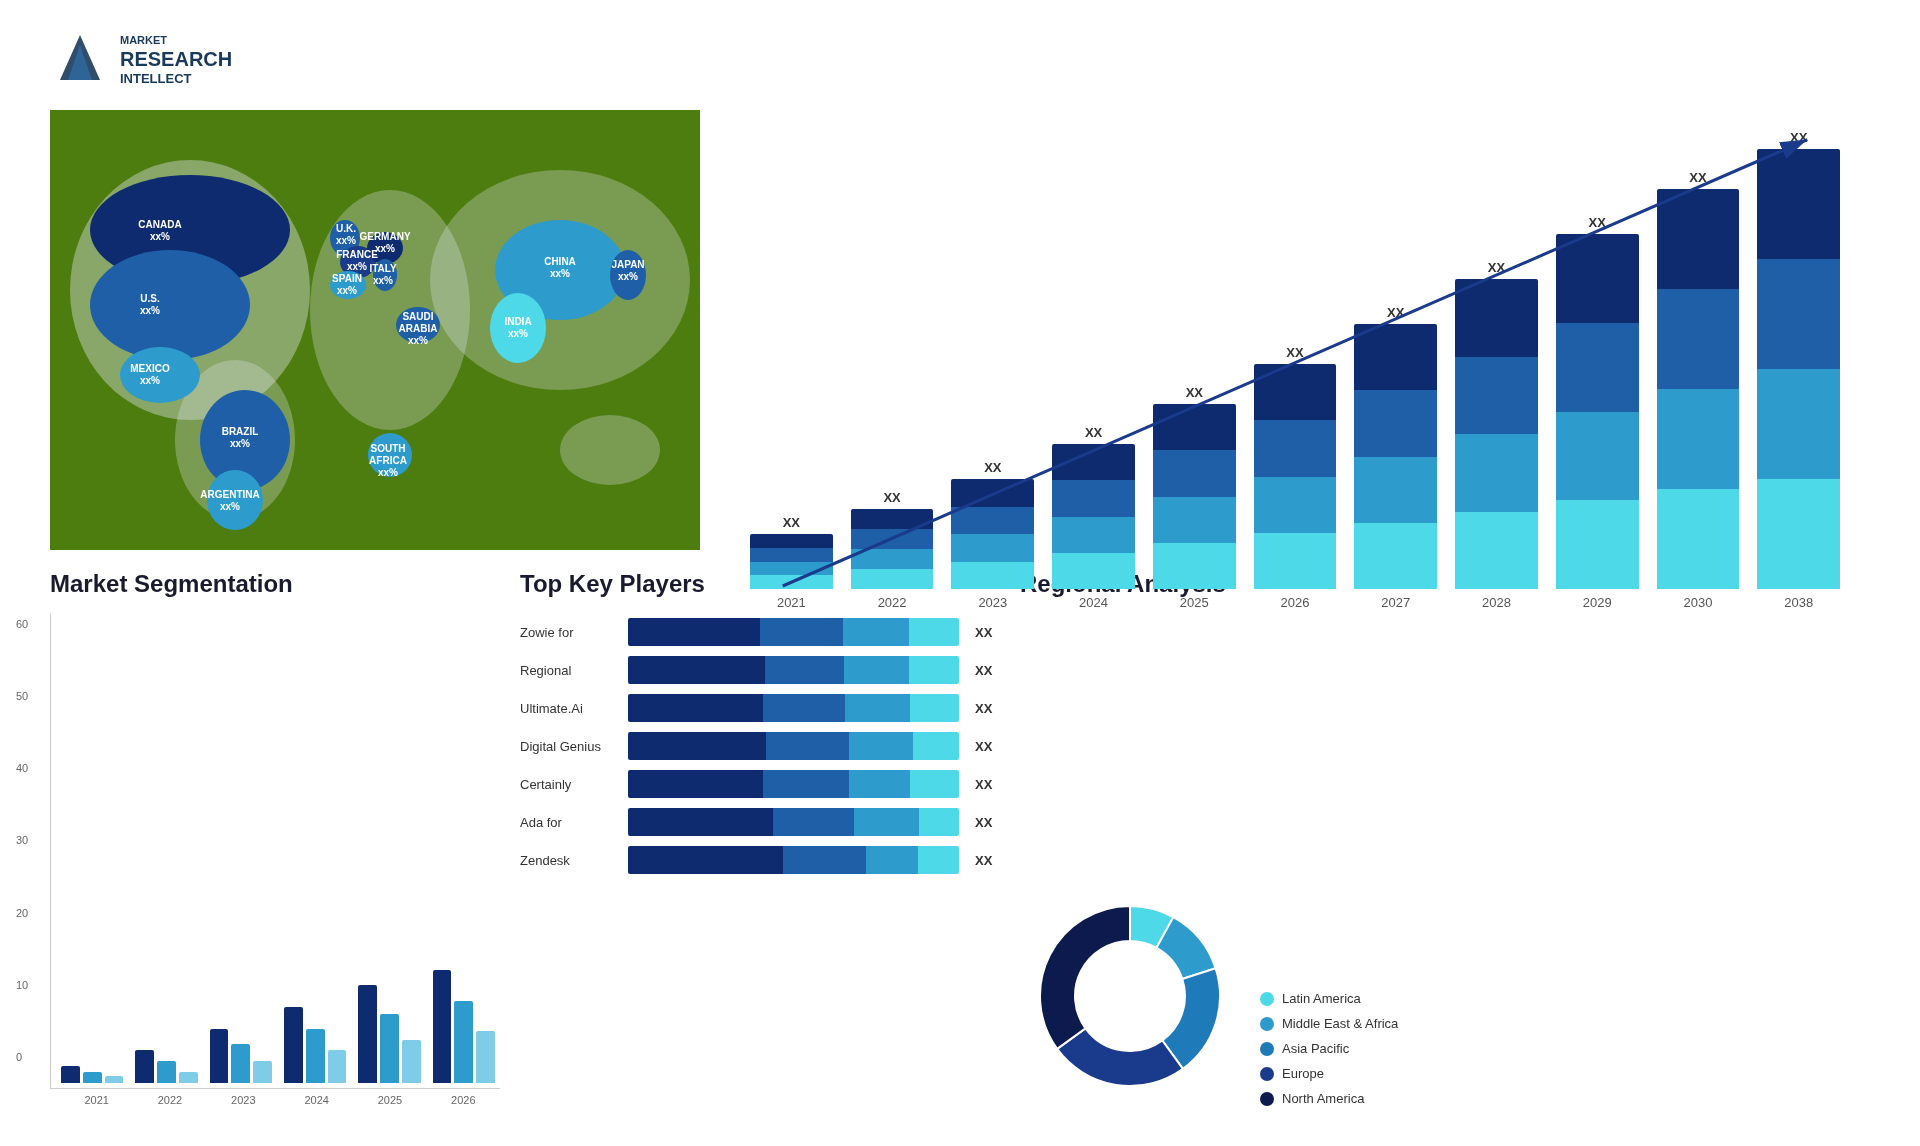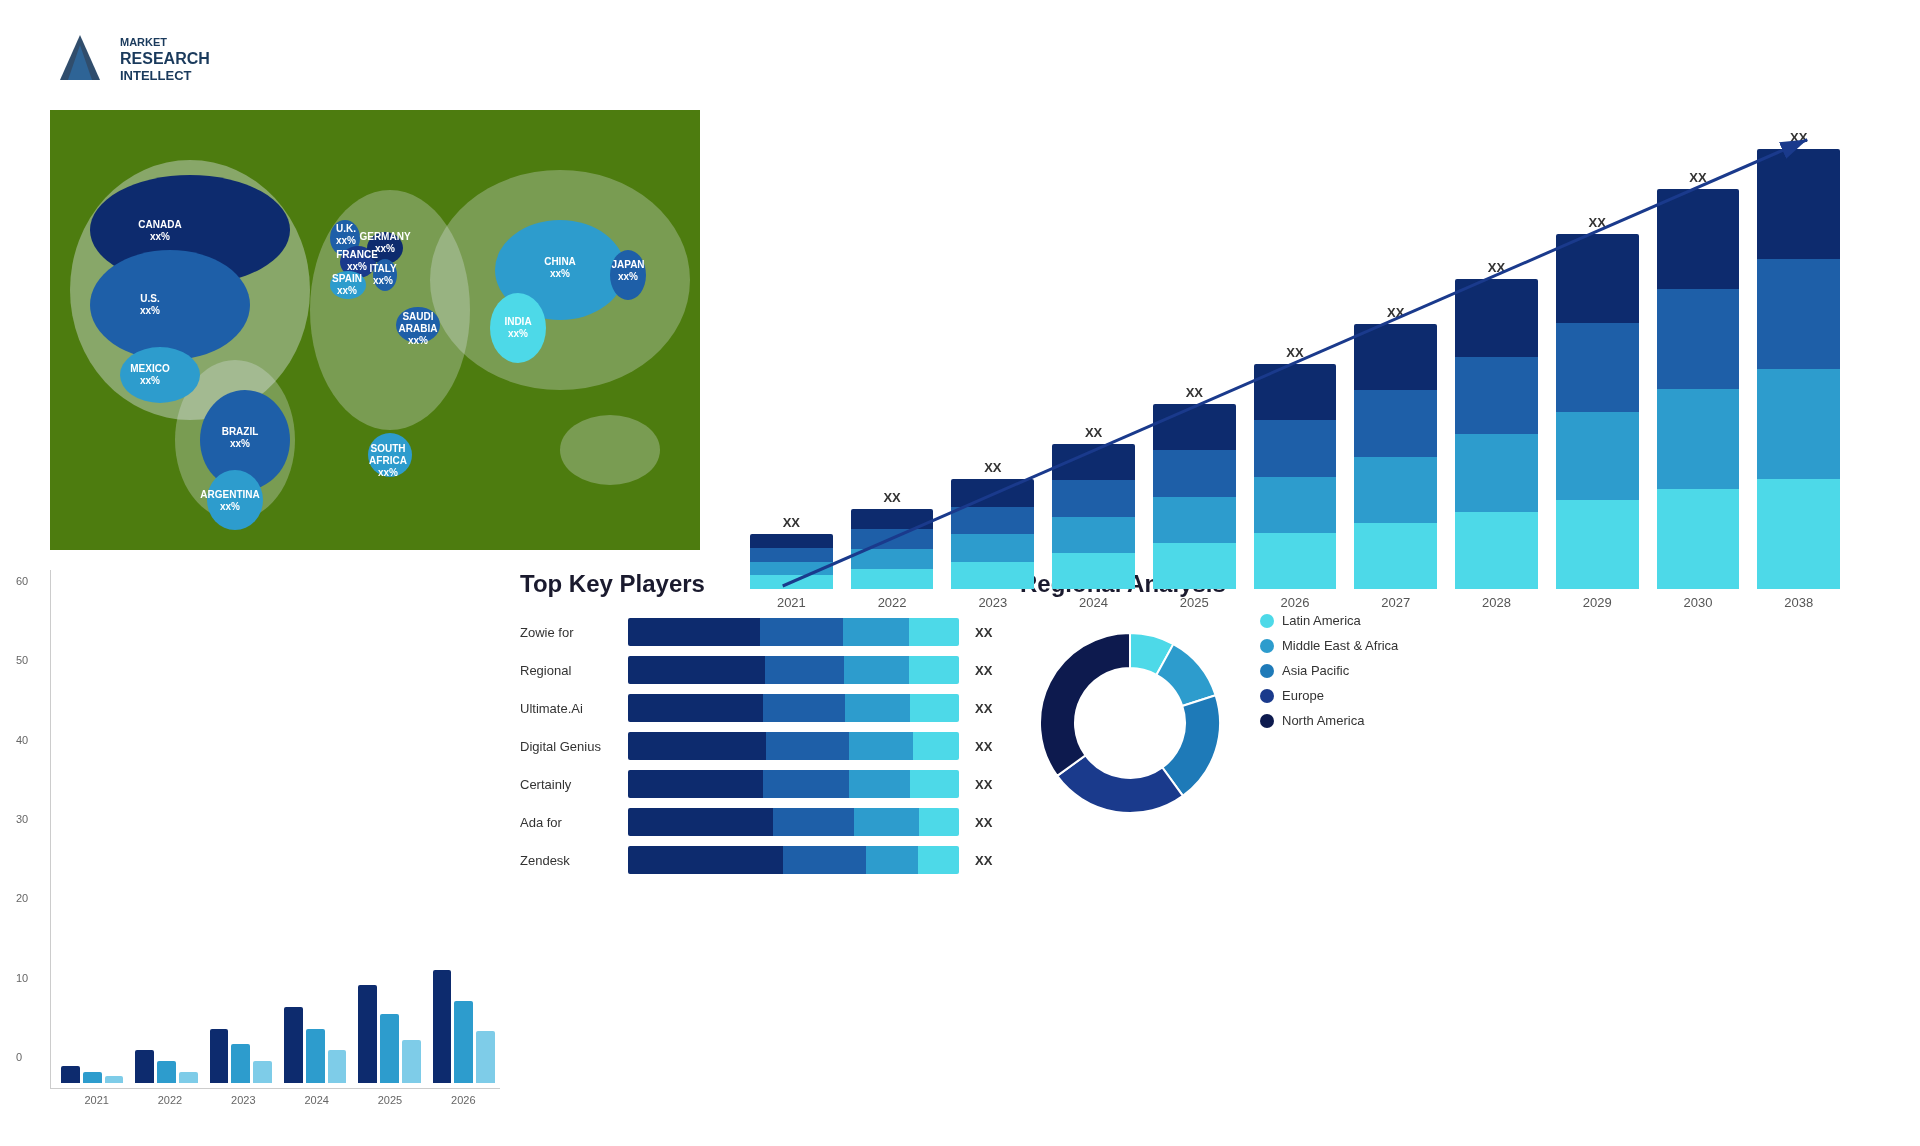--- a/index.html
+++ b/index.html
@@ -39,21 +39,21 @@
     .logo-icon {
       width: 60px;
       height: 60px;
     }
     .logo-text {
       display: flex;
       flex-direction: column;
       line-height: 1.2;
     }
     .logo-text span:first-child { font-size: 11px; font-weight: 700; color: #1a3a5c; }
-    .logo-text span:nth-child(2) { font-size: 16px; font-weight: 900; color: #1a3a5c; }
+    .logo-text span:nth-child(2) { font-size: 20px; font-weight: 900; color: #1a3a5c; }
     .logo-text span:last-child { font-size: 13px; font-weight: 700; color: #1a3a5c; }
 
     
     .main-grid {
       display: grid;
       grid-template-columns: 650px 1fr;
       grid-template-rows: 440px 1fr;
       gap: 20px;
       height: calc(100% - 90px);
     }
@@ -240,21 +240,21 @@
       width: 25px;
     }
 
     
     .regional-section {
       display: flex;
       flex-direction: column;
     }
     .regional-content {
       display: flex;
-      align-items: flex-start;
+      align-items: flex-end;
       gap: 20px;
       flex: 1;
     }
     .donut-container {
       width: 220px;
       height: 220px;
       flex-shrink: 0;
     }
     .regional-legend {
       display: flex;
@@ -528,20 +528,21 @@
             </svg>
           </div>
         <div style="display:flex; justify-content:space-around; padding-left:5px;" id="chartXLabels">
         </div>
       </div>
     </div>
 
     <div class="bottom-grid">
 
       <div class="segmentation-section">
+        <div class="section-title">Market Segmentation</div>
         <div class="seg-chart-area">
           <div class="seg-bar-chart">
             <div style="position:relative; flex:1; display:flex; flex-direction:column;">
               <div class="seg-bars-inner" id="segBarsInner">
 
               <div style="position: absolute; left: -35px; top: 5px; bottom: 25px; display: flex; flex-direction: column; justify-content: space-between; font-size: 11px; color: rgb(102, 102, 102);">
                     <span>60</span>
                     <span>50</span>
                     <span>40</span>
                     <span>30</span>

